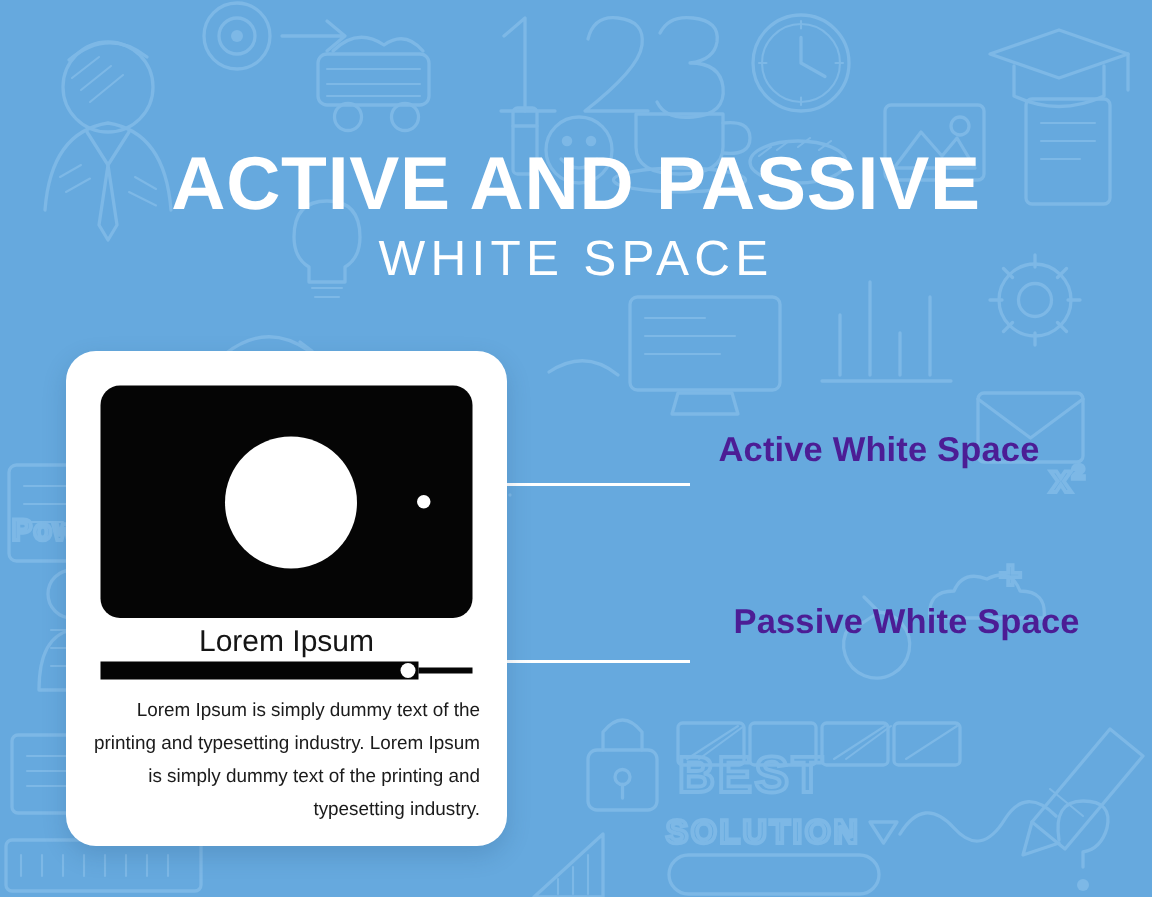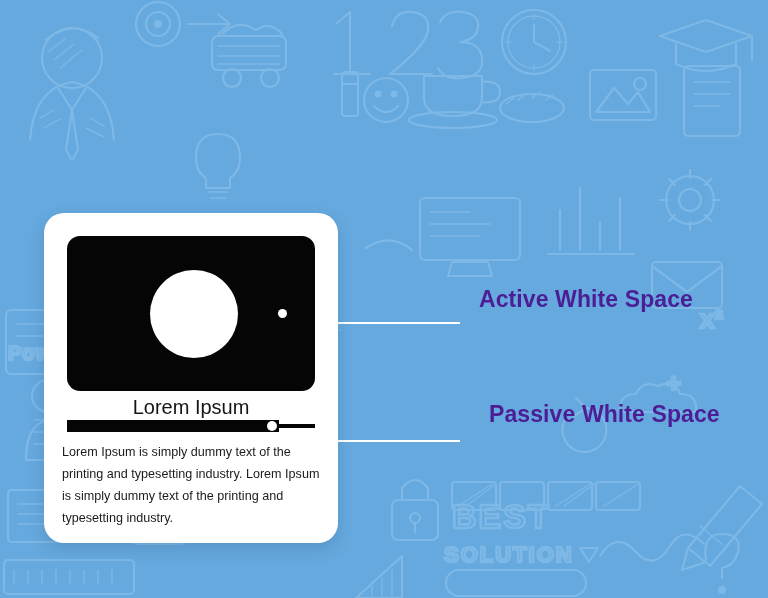--- a/index.html
+++ b/index.html
@@ -46,21 +46,21 @@
     font-weight: 300;
     letter-spacing: 3.5px;
     line-height: 40px;
     margin-top: 4px;
     white-space: nowrap;
   }
 
   
   #card {
     position: absolute;
-    left: 44px; top: 213px;
+    left: 44px; top: 234px;
     width: 294px; height: 330px;
     background: #ffffff;
     border-radius: 20px;
     box-shadow: 0 6px 16px rgba(20,60,100,0.18);
   }
   #card-media {
     position: absolute;
     left: 23px; top: 23px;
     width: 248px; height: 155px;
     background: #050505;
@@ -110,21 +110,21 @@
     position: absolute;
     left: 200px; top: 1px;
     width: 10px; height: 10px;
     background: #ffffff;
     border-radius: 50%;
   }
   #card-body {
     position: absolute;
     left: 18px; top: 228px;
     width: 258px;
-    text-align: left;
+    text-align: right;
     color: #1b1b1b;
     font-size: 12.6px;
     line-height: 22px;
   }
 
   
   .connector {
     position: absolute;
     height: 2px;
     background: #ffffff;
@@ -351,20 +351,24 @@
         <path class="dl" d="M620 412 q-2 -18 16 -18 q6 -14 22 -8 q16 -8 22 8 q18 0 16 18 z"></path>
       </g>
 
       <g>
         <path class="dl" d="M566 418 a22 22 0 1 0 18 -10"></path>
         <path class="dl" d="M576 398 l10 10 l-12 8"></path>
       </g>
     </svg>
   </div>
 
+  <div id="header">
+    <div id="main-title">ACTIVE AND PASSIVE</div>
+    <div id="sub-title">WHITE SPACE</div>
+  </div>
 
   <div class="connector" id="connector-active"></div>
   <div class="connector" id="connector-passive"></div>
 
   <div id="card">
     <div id="card-media">
       <div id="media-circle"></div>
       <div id="media-dot"></div>
     </div>
     <div id="card-heading">Lorem Ipsum</div>

